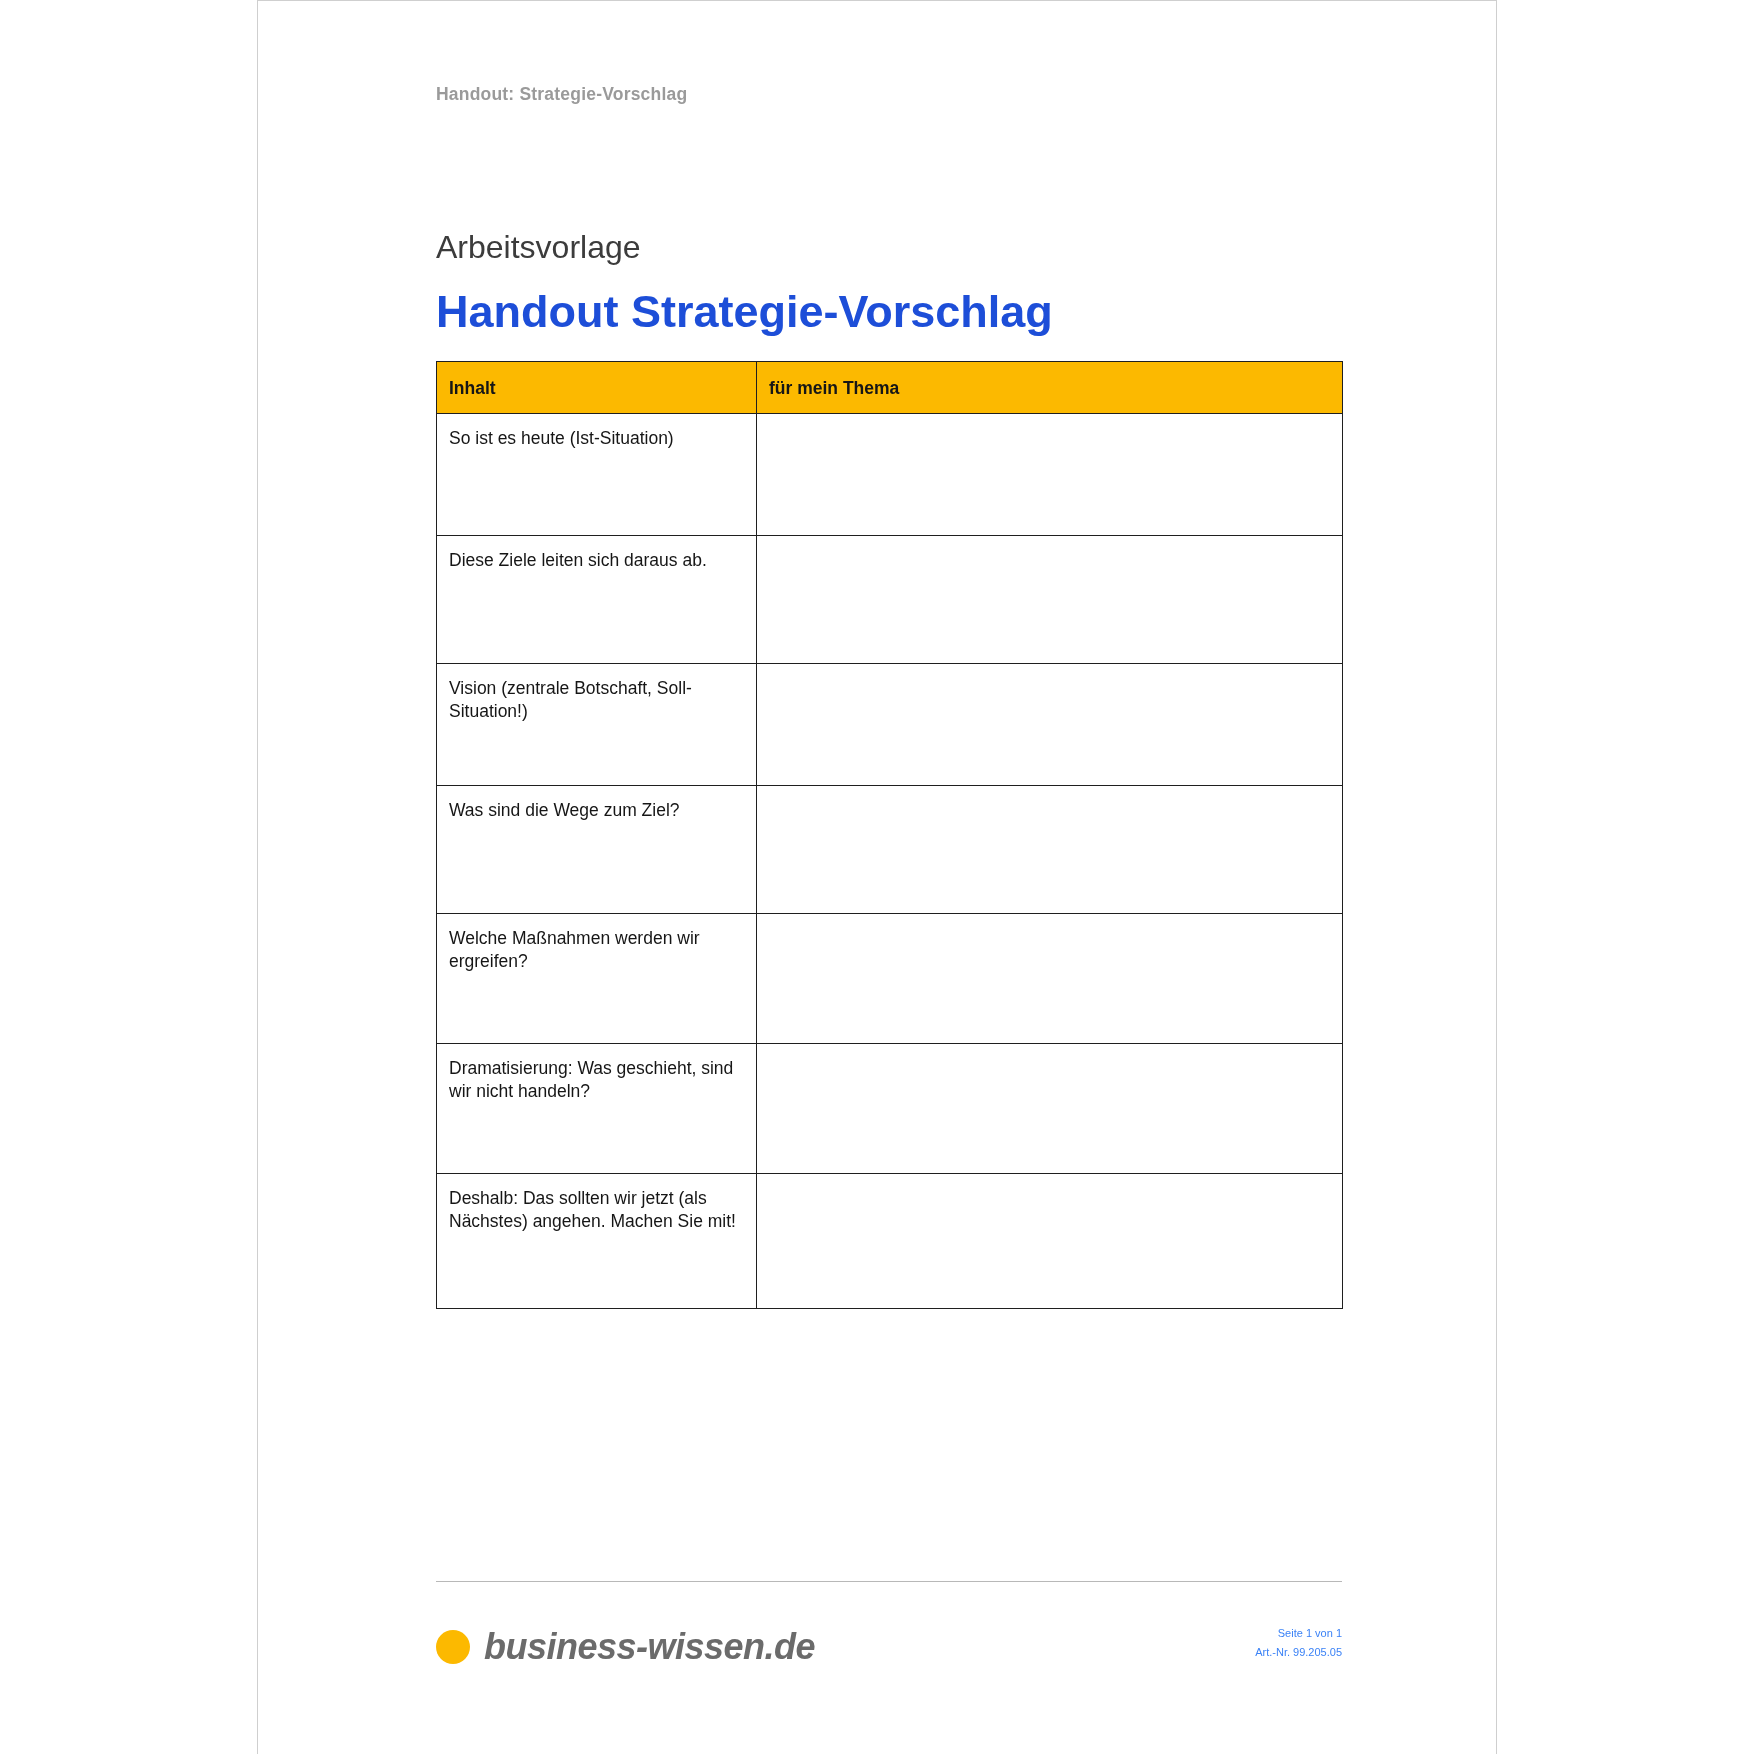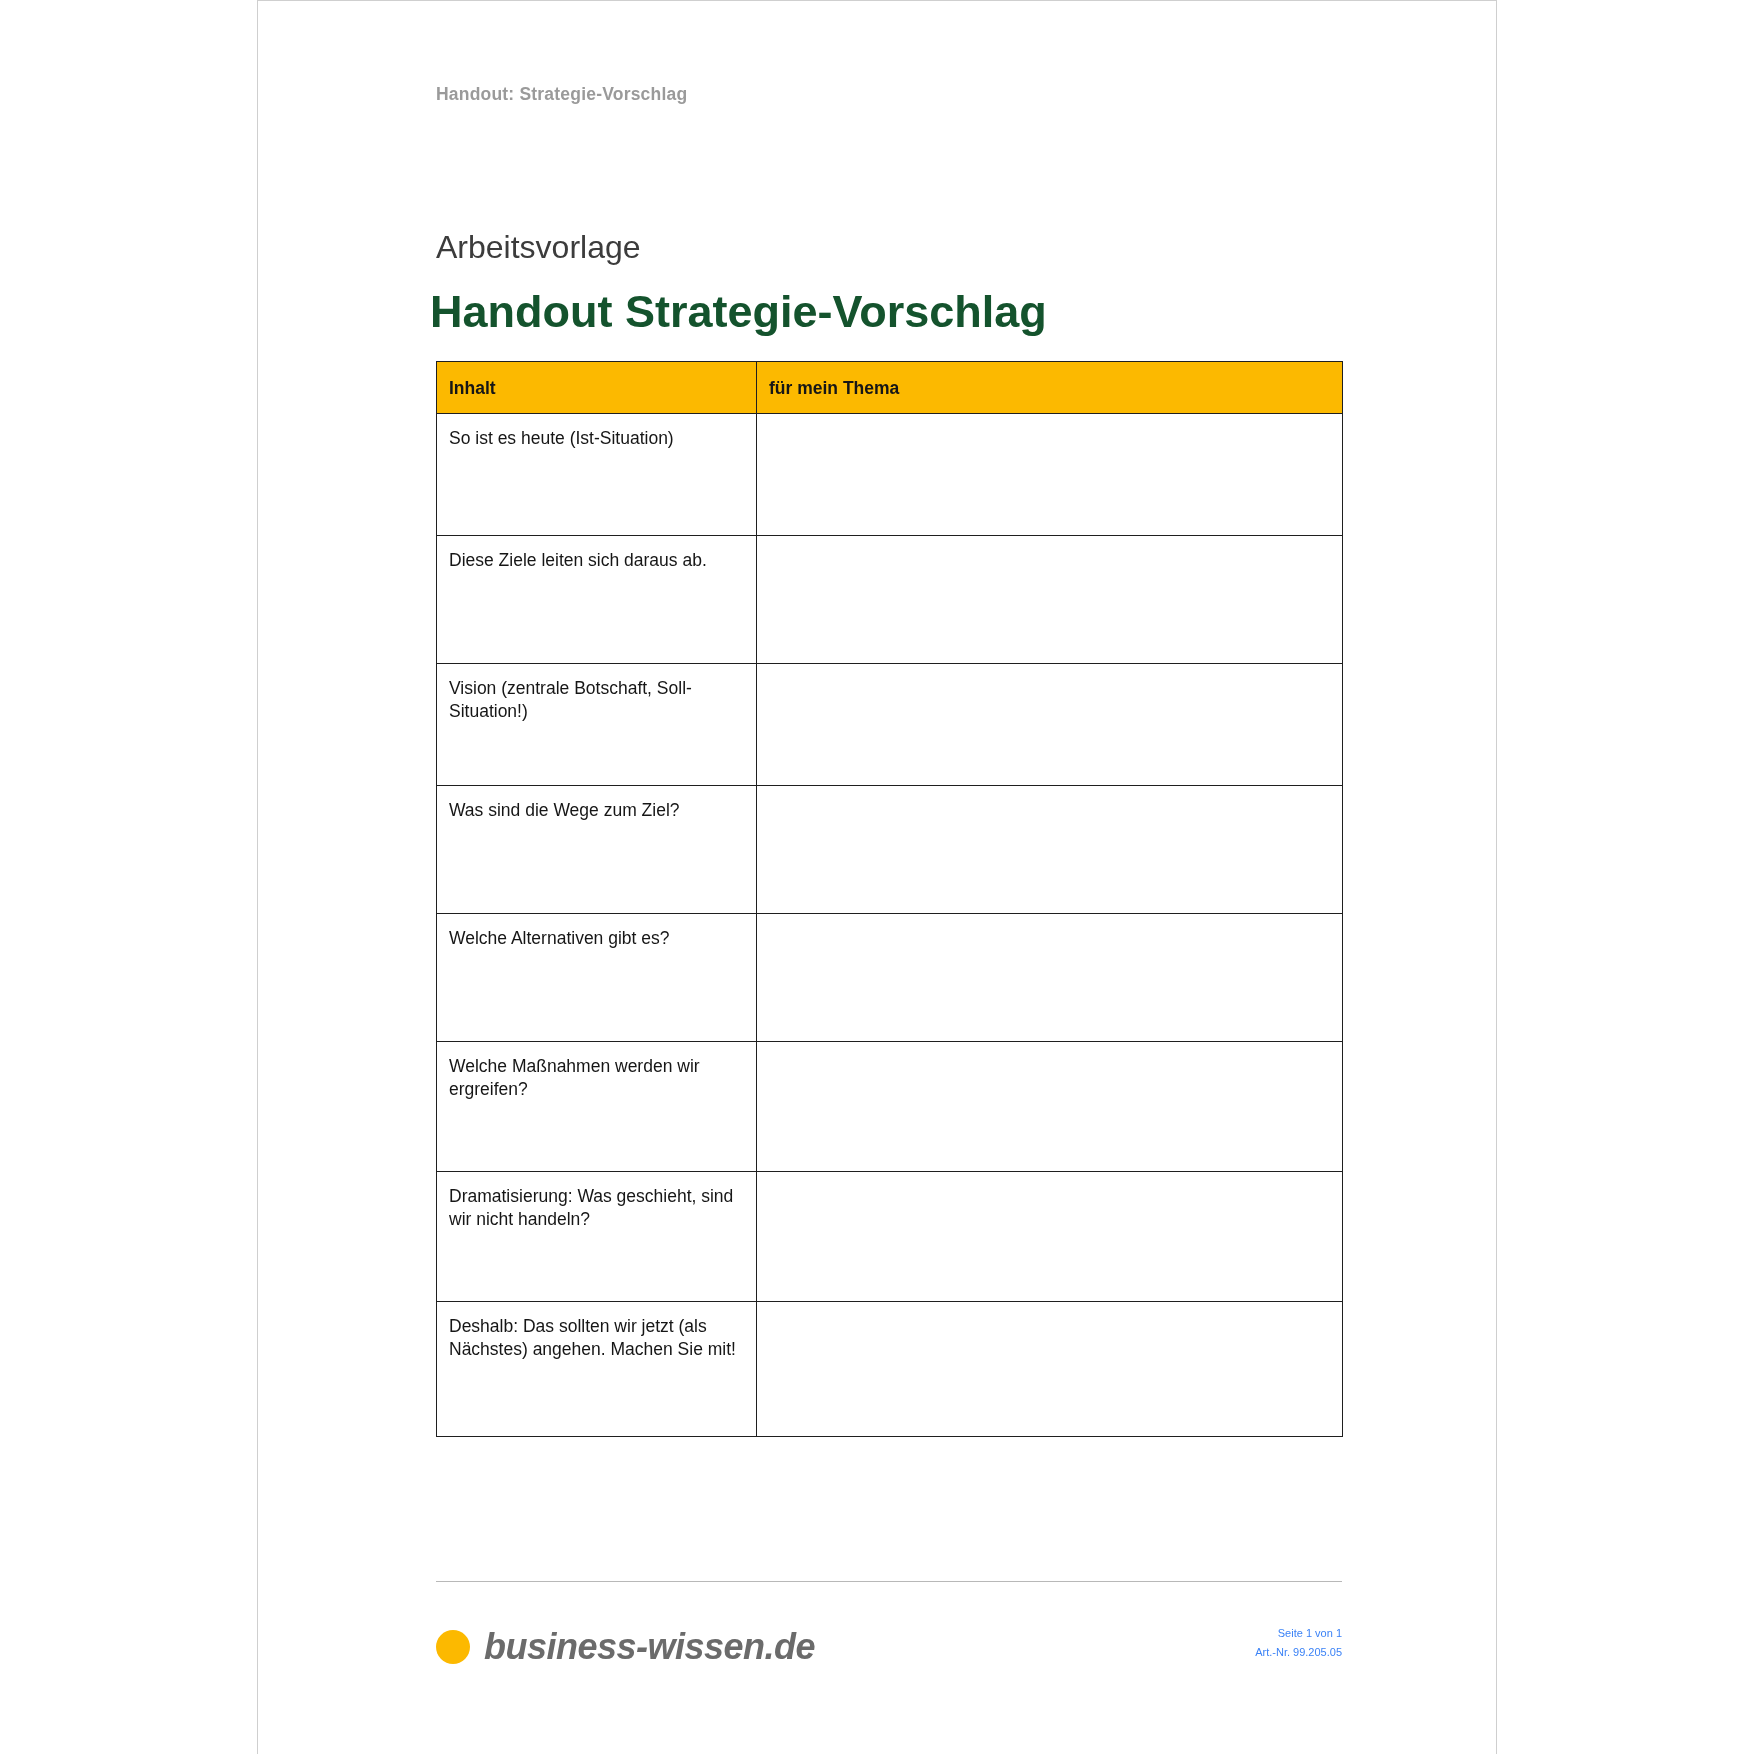--- a/index.html
+++ b/index.html
@@ -56,24 +56,24 @@
     left: 178px;
     top: 228px;
     font-size: 32px;
     color: #3c3c3c;
     font-weight: normal;
     white-space: nowrap;
   }
 
   .main-title {
     position: absolute;
-    left: 172px;
+    left: 178px;
     top: 285px;
     font-size: 45px;
-    color: #14532d;
+    color: #1d4ed8;
     font-weight: bold;
     white-space: nowrap;
   }
 
   table.form-table {
     position: absolute;
     left: 178px;
     top: 360px;
     width: 906px;
     border-collapse: collapse;
@@ -197,24 +197,20 @@
             <td class="answer-cell"></td>
           </tr>
           <tr style="height:122px;">
             <td class="label-cell">Vision (zentrale Botschaft, Soll-Situation!)</td>
             <td class="answer-cell"></td>
           </tr>
           <tr style="height:128px;">
             <td class="label-cell">Was sind die Wege zum Ziel?</td>
             <td class="answer-cell"></td>
           </tr>
-          <tr style="height:128px;">
-            <td class="label-cell">Welche Alternativen gibt es?</td>
-            <td class="answer-cell"></td>
-          </tr>
           <tr style="height:130px;">
             <td class="label-cell">Welche Maßnahmen werden wir ergreifen?</td>
             <td class="answer-cell"></td>
           </tr>
           <tr style="height:130px;">
             <td class="label-cell">Dramatisierung: Was geschieht, sind wir nicht handeln?</td>
             <td class="answer-cell"></td>
           </tr>
           <tr style="height:135px;">
             <td class="label-cell">Deshalb: Das sollten wir jetzt (als Nächstes) angehen. Machen Sie mit!</td>

